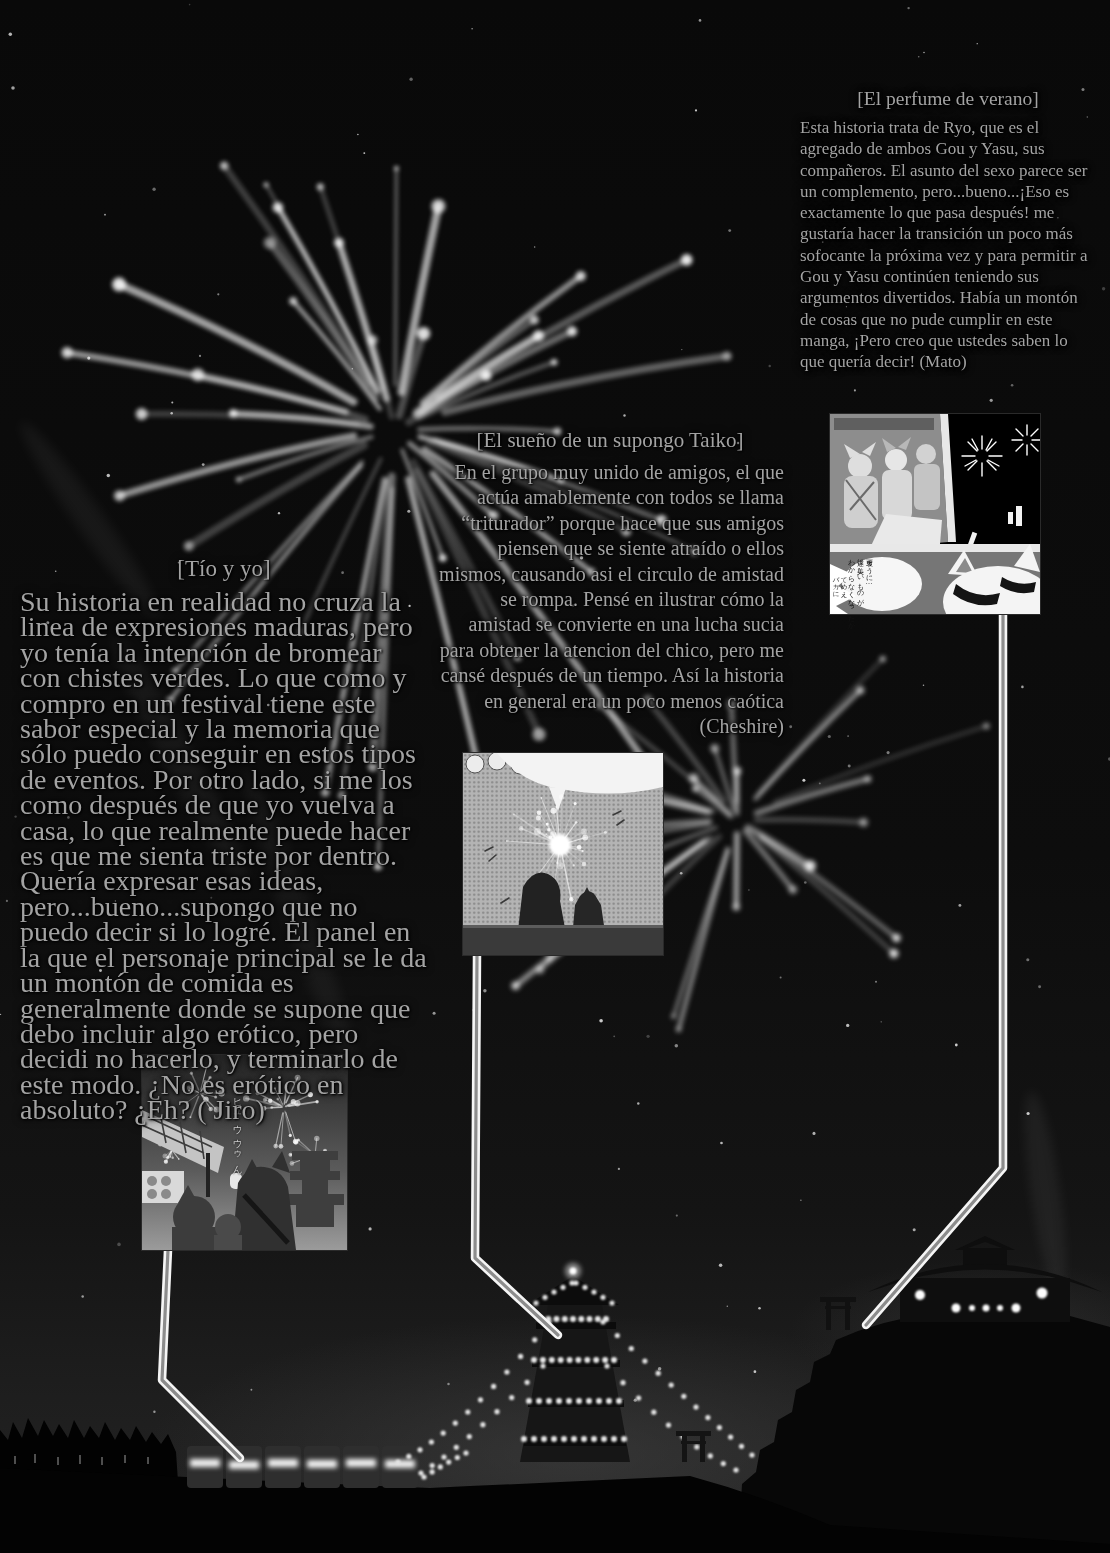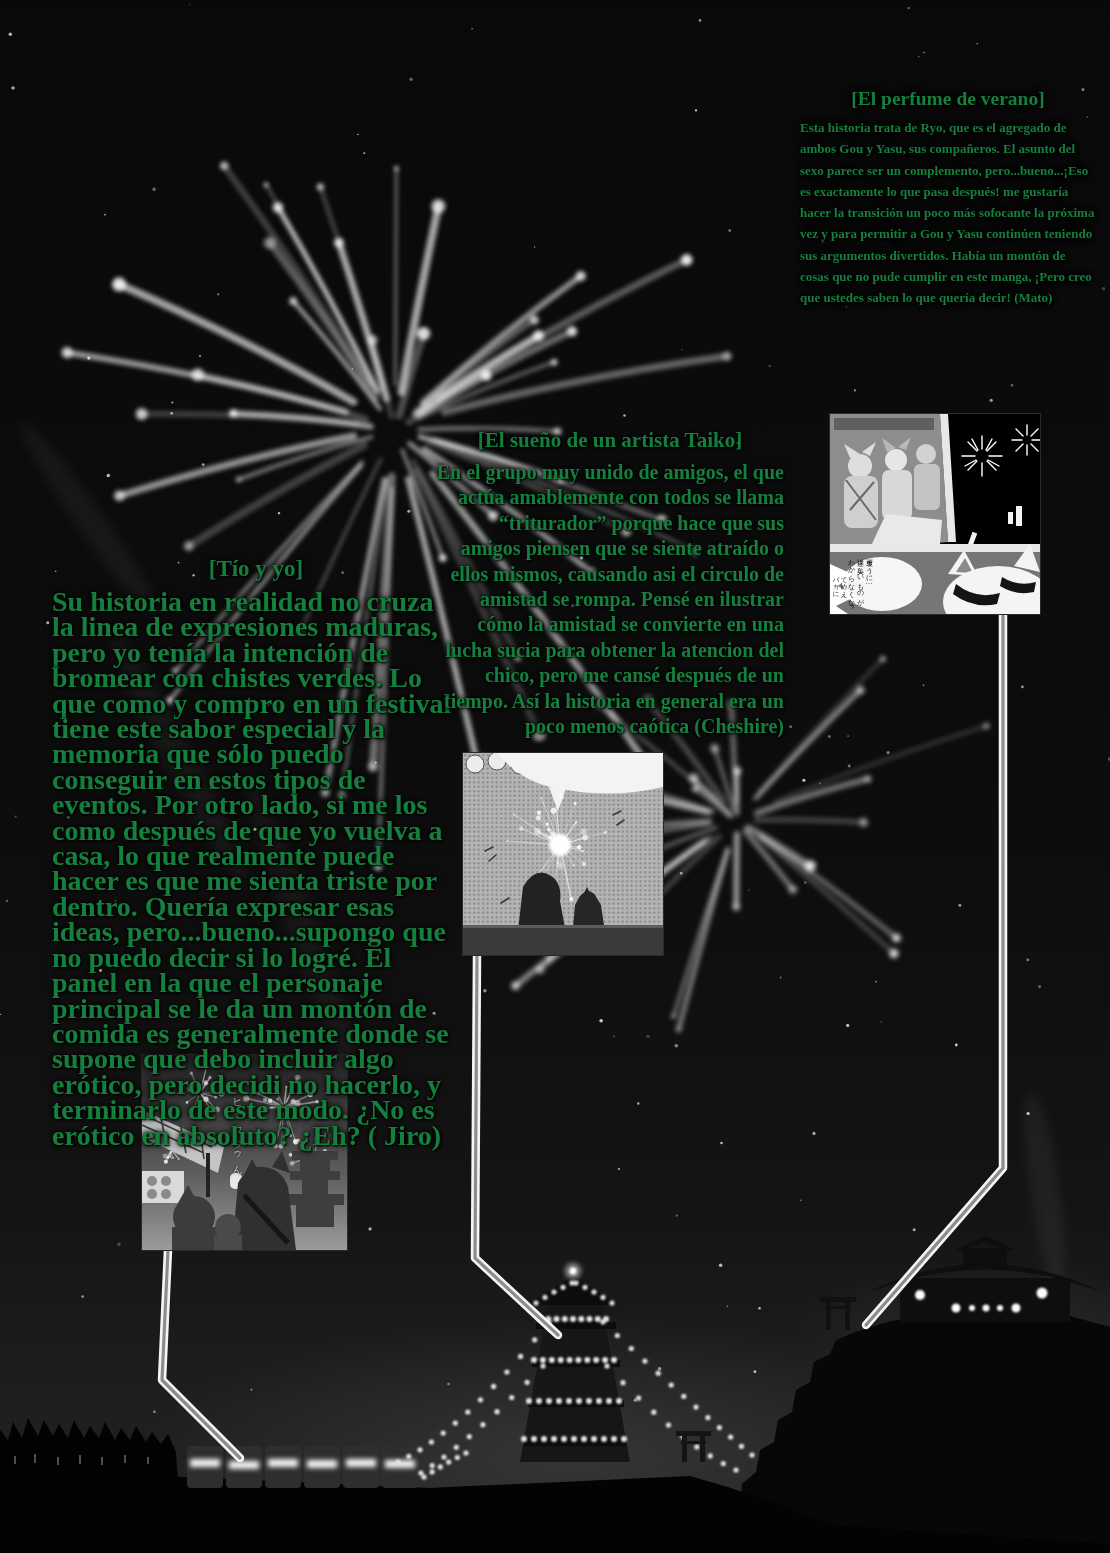--- a/index.html
+++ b/index.html
@@ -1,31 +1,31 @@
 <!DOCTYPE html>
 <html><head>
 <meta charset="utf-8">
 <style>
   html,body{margin:0;padding:0;background:#000;}
   #stage{position:relative;width:1110px;height:1553px;background:#000;overflow:hidden;
          font-family:"Liberation Serif",serif;}
   #scene{position:absolute;left:0;top:0;}
-  .textblock{position:absolute;color:#15803d;font-weight:bold;
+  .textblock{position:absolute;color:#a3a3a3;font-weight:normal;
              text-shadow:0 0 4px #000,1px 1px 2px #000,0 0 8px #000;}
   .tb-title{text-align:center;margin:0 0 7px 0;}
   .tb-body{text-align:left;}
-  #block-tio{left:20px;top:556px;width:408px;margin-left:32px;}
+  #block-tio{left:20px;top:556px;width:408px;}
   #block-tio .tb-title{font-size:23px;}
   #block-tio .tb-body{font-size:28px;line-height:25.4px;}
   #block-taiko{left:436px;top:428px;width:348px;}
   #block-taiko .tb-title{font-size:21px;}
   #block-taiko .tb-body{font-size:20px;line-height:25.4px;text-align:right;}
   #block-perfume{left:800px;top:88px;width:296px;}
   #block-perfume .tb-title{font-size:19.5px;}
-  #block-perfume .tb-body{font-size:13px;line-height:21.3px;}
+  #block-perfume .tb-body{font-size:17px;line-height:21.3px;}
   .panel{position:absolute;outline:1px solid #2a2a2a;}
   #panel-perfume{left:830px;top:414px;width:210px;height:200px;}
   #panel-taiko{left:463px;top:753px;width:200px;height:202px;}
   #panel-tio{left:142px;top:1055px;width:205px;height:195px;}
   .panel svg{display:block;}
   .vtext{position:absolute;writing-mode:vertical-rl;text-orientation:upright;
          font-family:"DejaVu Sans",sans-serif;white-space:nowrap;}
   .vtext span{display:block;}
   #dlg-perfume{left:16px;top:140px;font-size:7px;line-height:9px;color:#141414;}
   #shout-perfume{left:2px;top:158px;font-size:6.5px;line-height:8px;color:#141414;}
@@ -882,21 +882,21 @@
       <span>ヒュウウゥん</span>
     </div>
   </div>
 
   <div class="textblock" id="block-tio">
     <div class="tb-title">[Tío y yo]</div>
     <div class="tb-body">Su historia en realidad no cruza la linea de expresiones maduras, pero yo tenía la intención de bromear con chistes verdes. Lo que como y compro en un festival tiene este sabor especial y la memoria que sólo puedo conseguir en estos tipos de eventos. Por otro lado, si me los como después de que yo vuelva a casa, lo que realmente puede hacer es que me sienta triste por dentro. Quería expresar esas ideas, pero...bueno...supongo que no puedo decir si lo logré. El panel en la que el personaje principal se le da un montón de comida es generalmente donde se supone que debo incluir algo erótico, pero decidi no hacerlo, y terminarlo de este modo. ¿No es erótico en absoluto? ¿Eh? ( Jiro)</div>
   </div>
 
   <div class="textblock" id="block-taiko">
-    <div class="tb-title">[El sueño de un artista Taiko]</div>
+    <div class="tb-title">[El sueño de un supongo Taiko]</div>
     <div class="tb-body">En el grupo muy unido de amigos, el que actúa amablemente con todos se llama “triturador” porque hace que sus amigos piensen que se siente atraído o ellos mismos, causando asi el circulo de amistad se rompa. Pensé en ilustrar cómo la amistad se convierte en una lucha sucia para obtener la atencion del chico, pero me cansé después de un tiempo. Así la historia en general era un poco menos caótica (Cheshire)</div>
   </div>
 
   <div class="textblock" id="block-perfume">
     <div class="tb-title">[El perfume de verano]</div>
     <div class="tb-body">Esta historia trata de Ryo, que es el agregado de ambos Gou y Yasu, sus compañeros. El asunto del sexo parece ser un complemento, pero...bueno...¡Eso es exactamente lo que pasa después! me gustaría hacer la transición un poco más sofocante la próxima vez y para permitir a Gou y Yasu continúen teniendo sus argumentos divertidos. Había un montón de cosas que no pude cumplir en este manga, ¡Pero creo que ustedes saben lo que quería decir! (Mato)</div>
   </div>
 
 </div>
 

